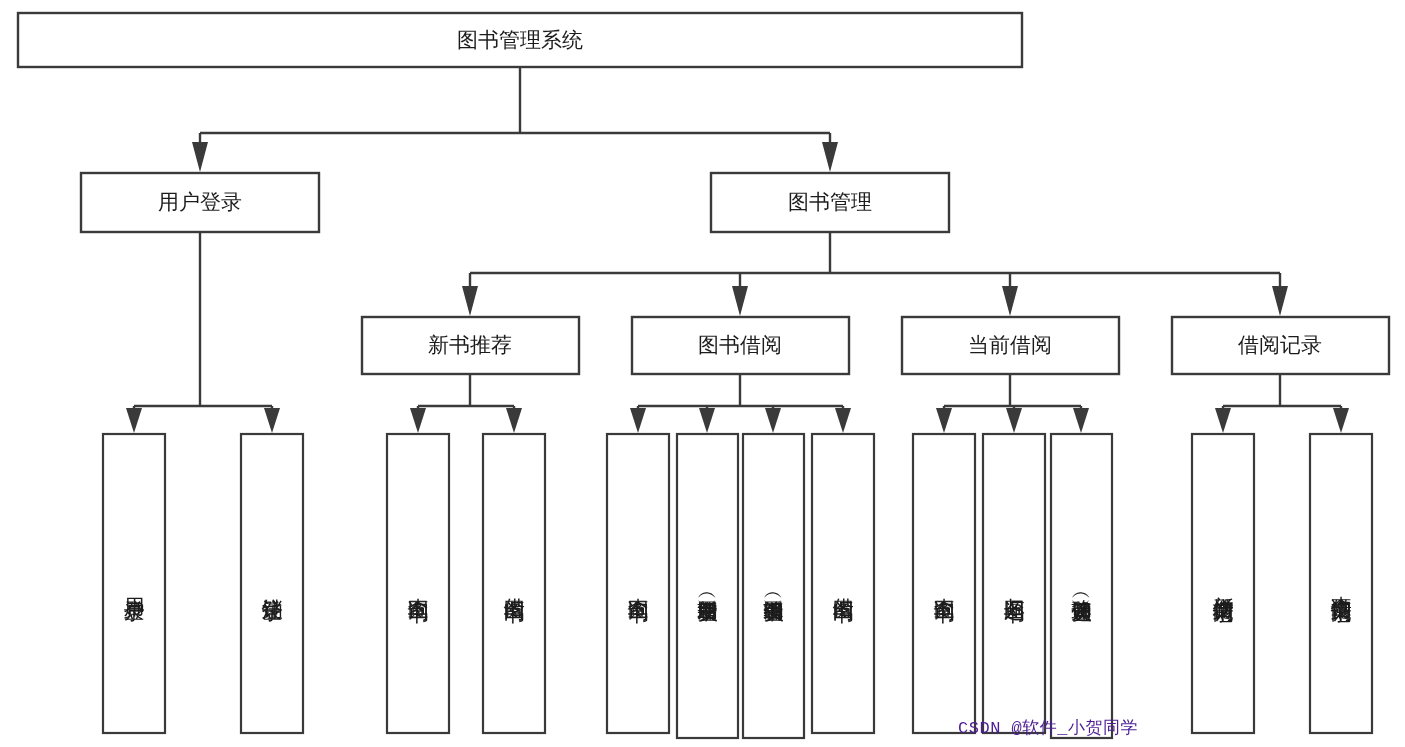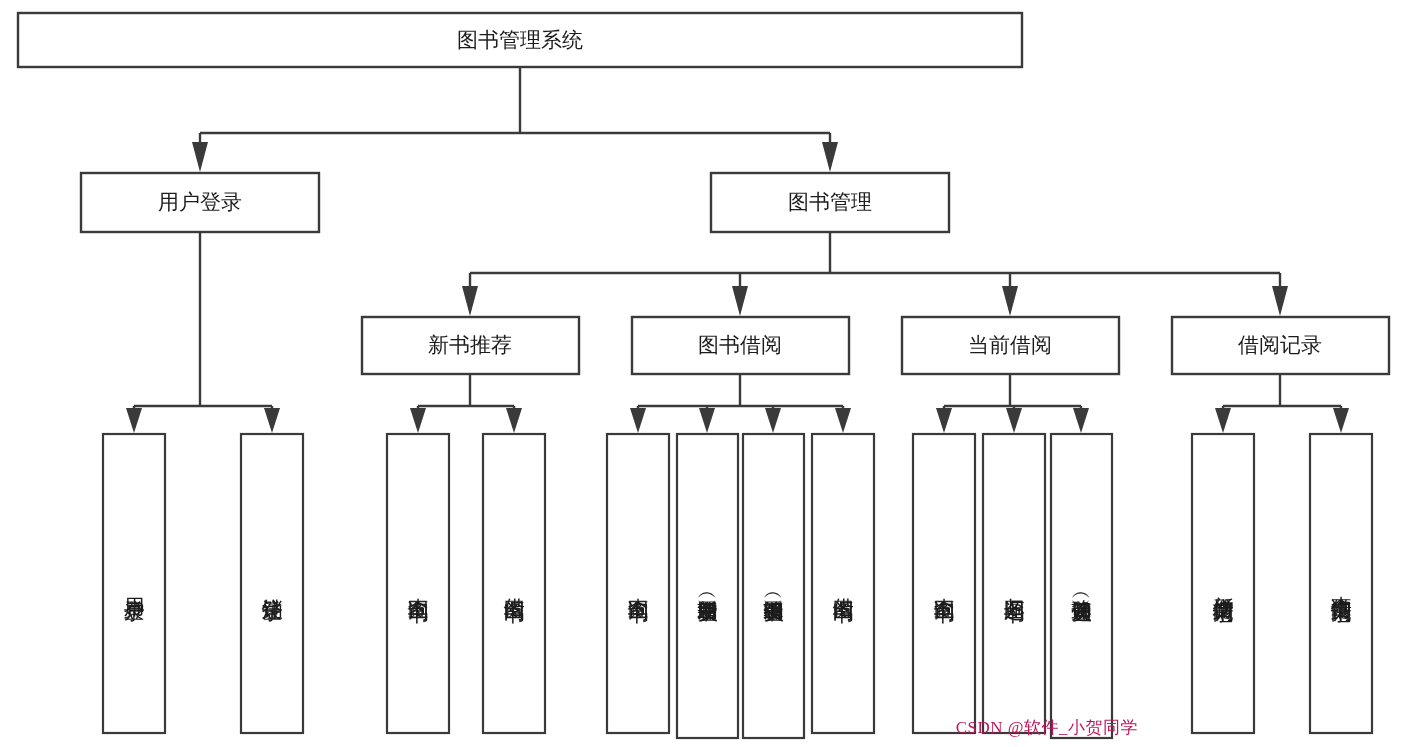--- a/index.html
+++ b/index.html
@@ -73,23 +73,23 @@
     text-align: center;
   }
   .vlabel.narrow {
     font-size: 20px;
     letter-spacing: 0.5px;
   }
   .watermark {
     position: absolute;
     right: 8px;
     bottom: 8px;
-    font-family: Liberation Serif, serif;
+    font-family: Liberation Mono, monospace;
     font-size: 17px;
-    color: #be185d;
+    color: #4c1d95;
     white-space: nowrap;
     letter-spacing: 0.5px;
   }
 </style>
 </head>
 <body>
 
 <div id="diagram-root">
 
   <svg class="flow" viewBox="0 0 1405 747" xmlns="http://www.w3.org/2000/svg">

